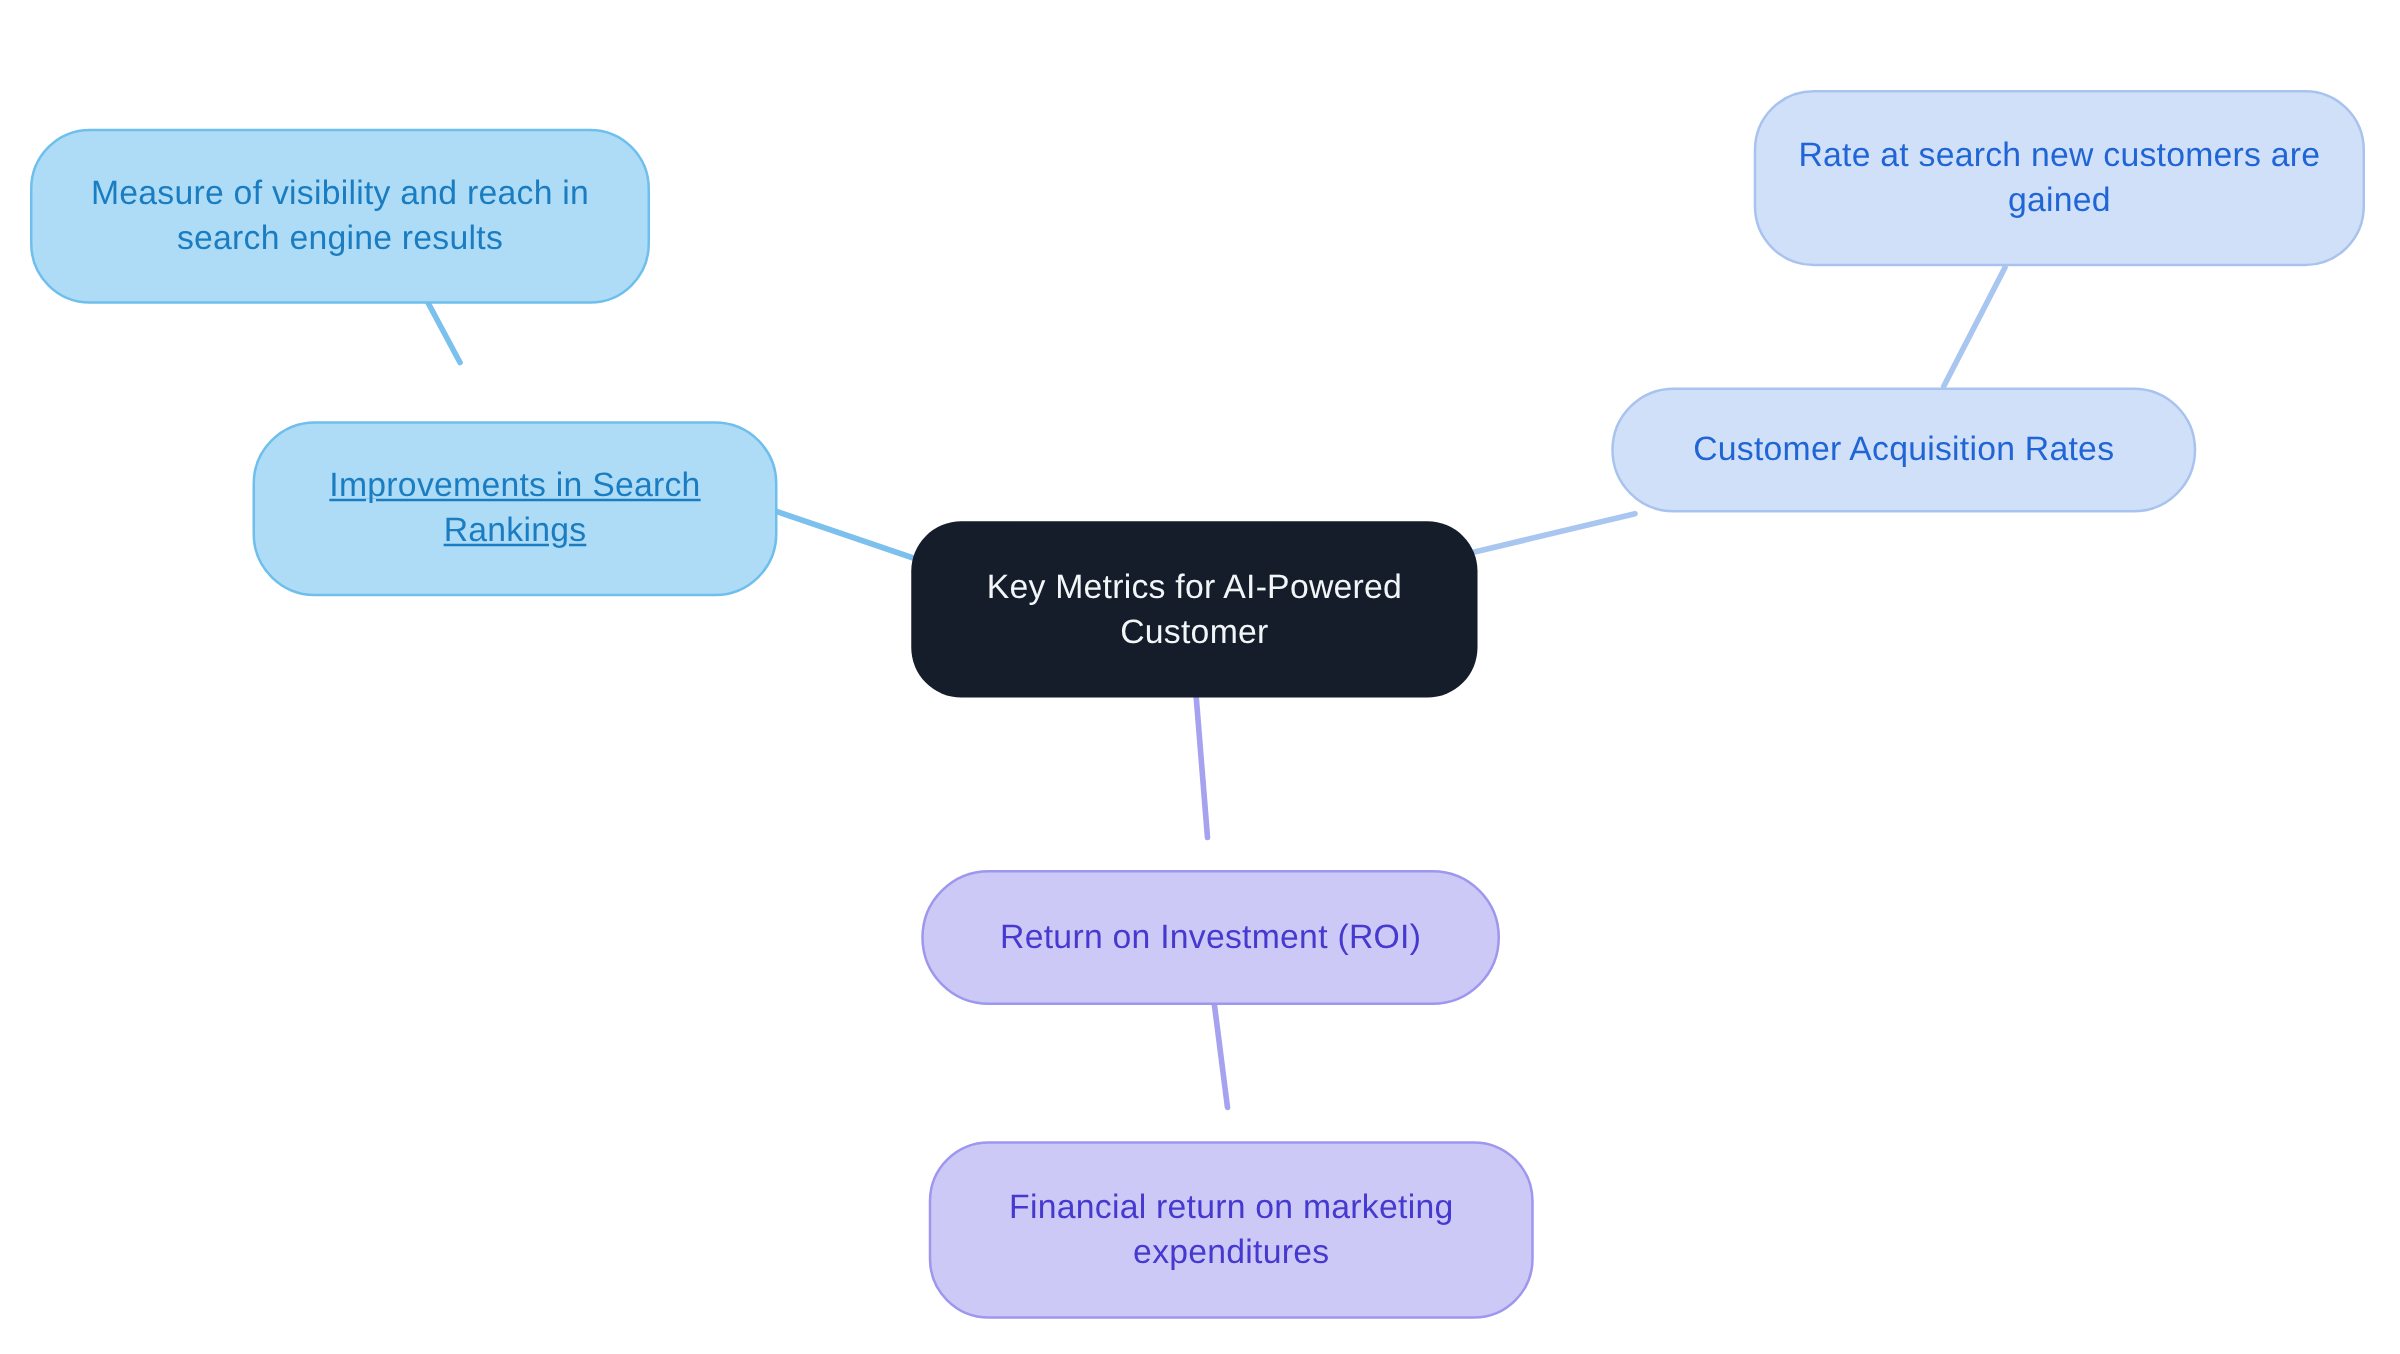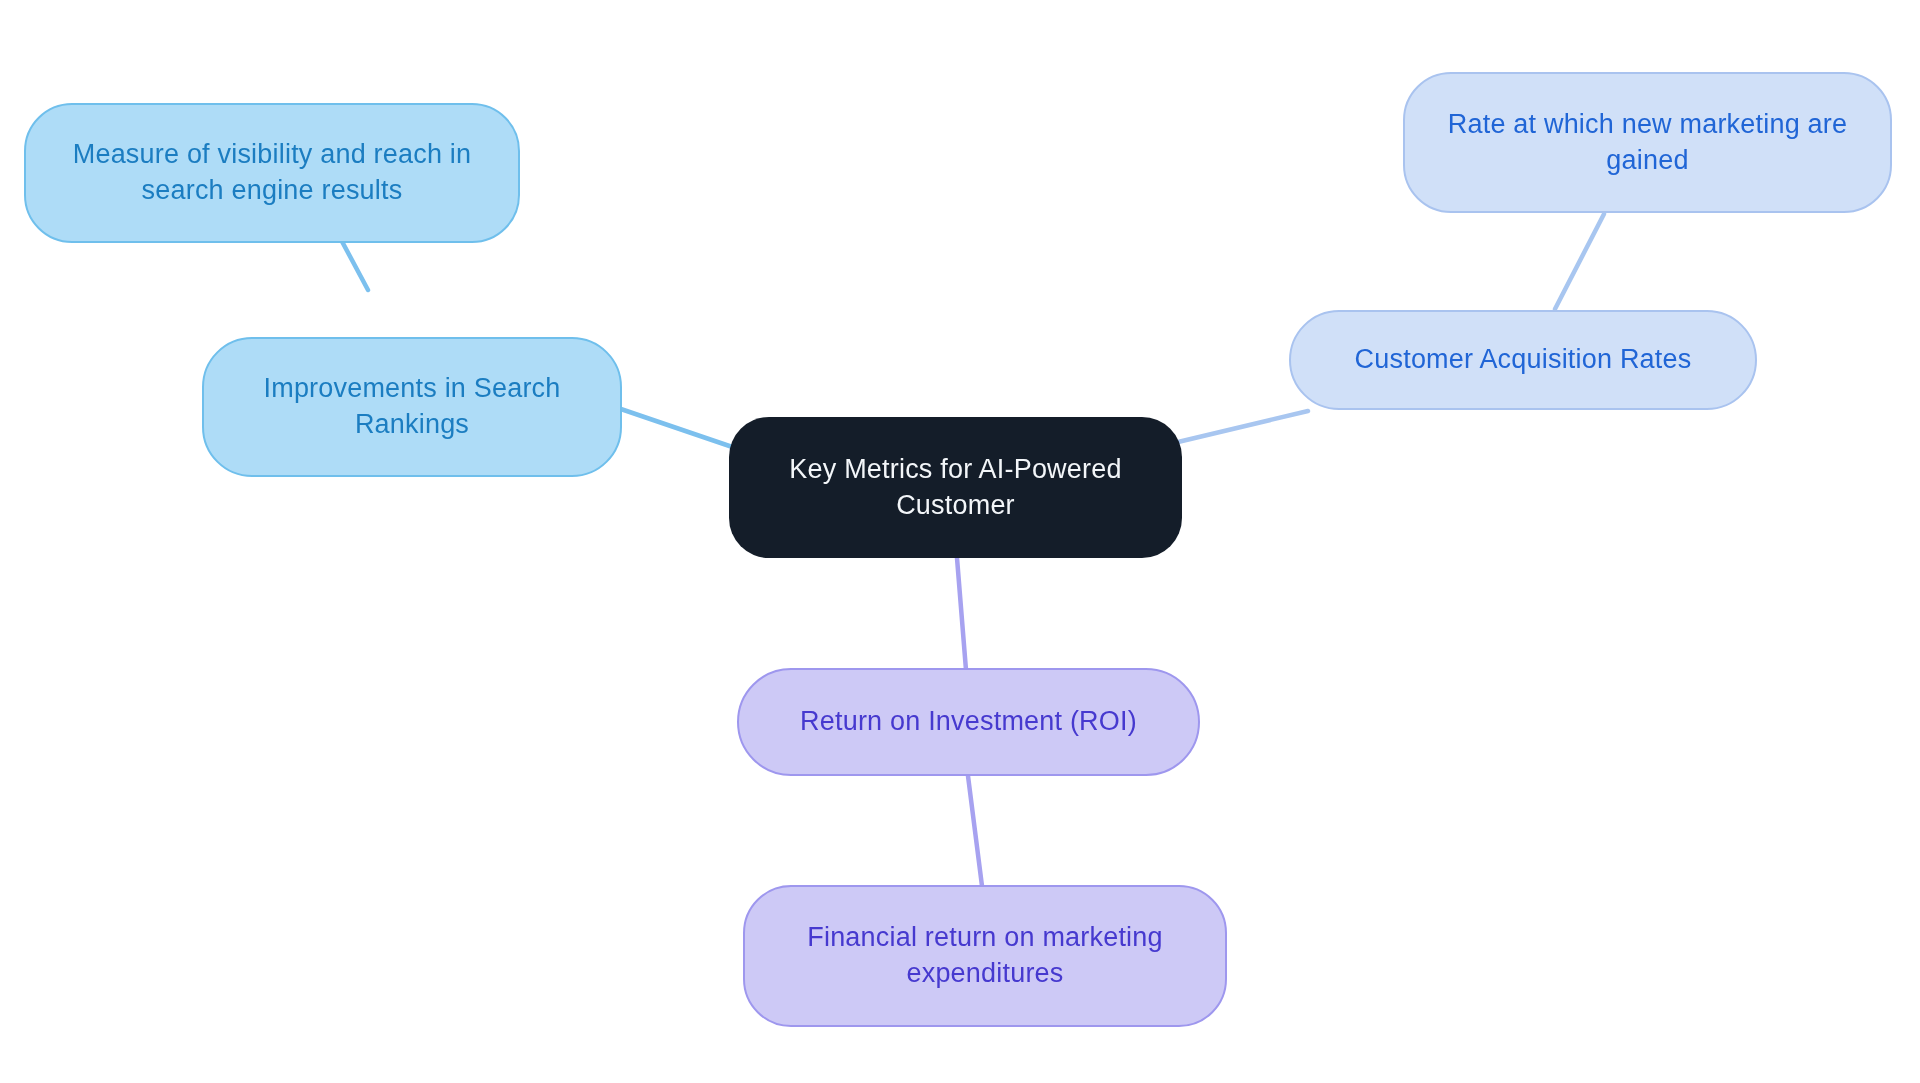--- a/index.html
+++ b/index.html
@@ -53,23 +53,24 @@
   }
   .theme-peri {
     background: var(--peri-fill);
     border: 2px solid var(--peri-border);
     color: var(--peri-text);
   }
   .theme-lav {
     background: var(--lav-fill);
     border: 2px solid var(--lav-border);
     color: var(--lav-text);
+    margin-top: 28px;
   }
   .node-measure     { left: 24px;   top: 55px;  width: 496px; height: 140px; border-radius: 48px; }
-  .node-improve     { left: 202px;  top: 289px; width: 420px; height: 140px; border-radius: 50px; }
+  .node-improve     { left: 202px;  top: 289px; width: 420px; height: 140px; border-radius: 50px; text-decoration: underline; }
   .node-car         { left: 1289px; top: 310px; width: 468px; height: 100px; border-radius: 50px; }
   .node-rate        { left: 1403px; top: 72px;  width: 489px; height: 141px; border-radius: 48px; }
   .node-roi         { left: 737px;  top: 668px; width: 463px; height: 108px; border-radius: 54px; }
   .node-financial   { left: 743px;  top: 885px; width: 484px; height: 142px; border-radius: 48px; justify-content: flex-end; }
 </style>
 </head>
 <body>
 
 <svg id="edges" viewBox="0 0 1920 1083" xmlns="http://www.w3.org/2000/svg">
   <line class="edge-sky" x1="315" y1="191" x2="368" y2="290"></line>
@@ -90,21 +91,21 @@
 
 <div class="node node-central">
   <span>Key Metrics for AI-Powered Customer</span>
 </div>
 
 <div class="node theme-peri node-car">
   <span>Customer Acquisition Rates</span>
 </div>
 
 <div class="node theme-peri node-rate">
-  <span>Rate at which new marketing are gained</span>
+  <span>Rate at search new customers are gained</span>
 </div>
 
 <div class="node theme-lav node-roi">
   <span>Return on Investment (ROI)</span>
 </div>
 
 <div class="node theme-lav node-financial">
   <span>Financial return on marketing expenditures</span>
 </div>
 

